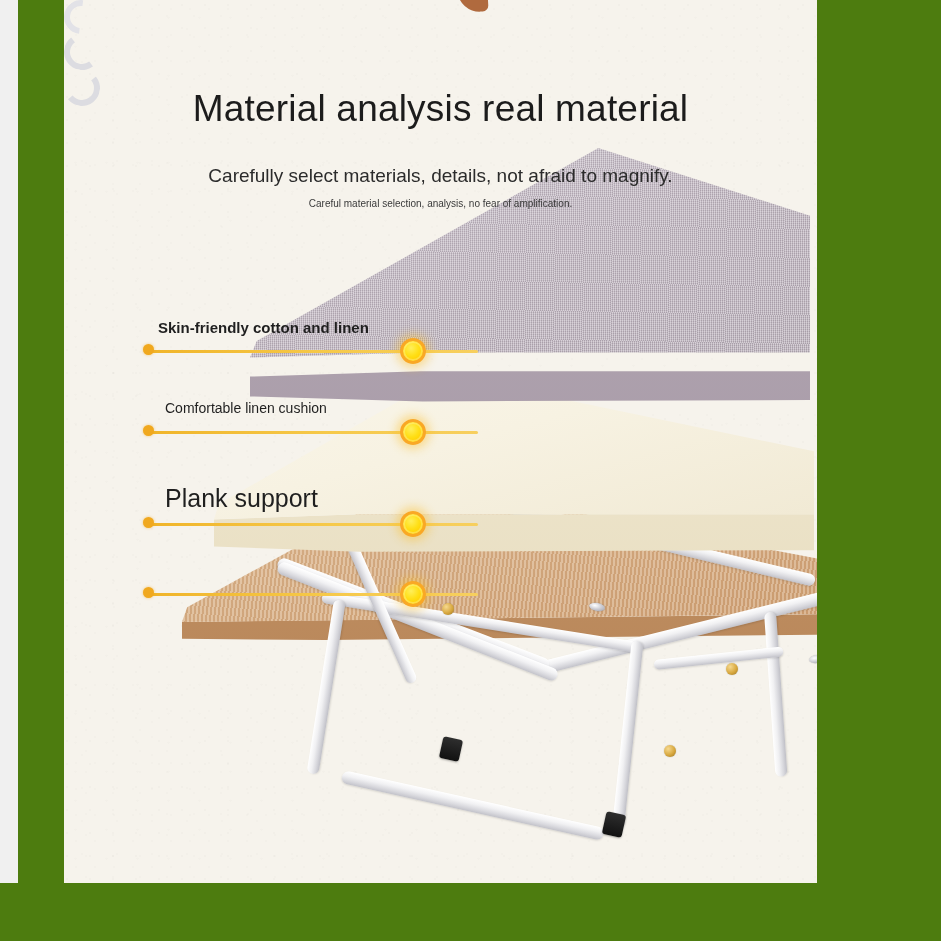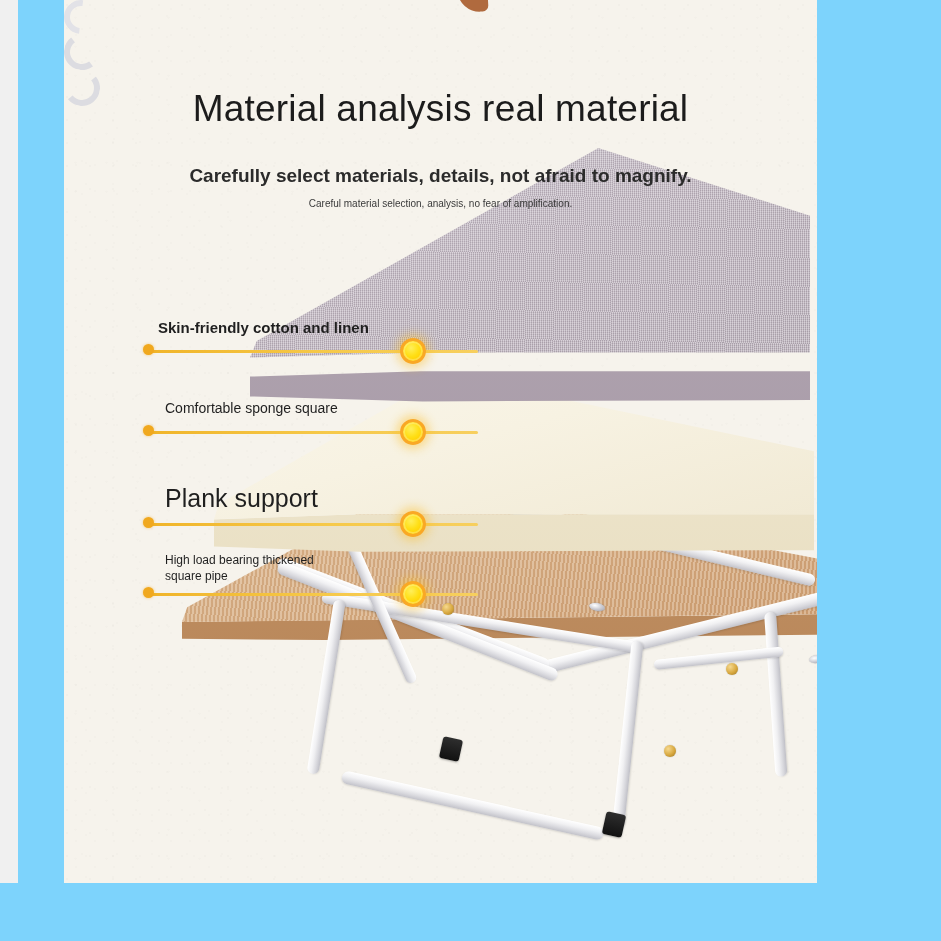--- a/index.html
+++ b/index.html
@@ -3,21 +3,21 @@
 <meta charset="utf-8">
 <style>
   * { margin:0; padding:0; box-sizing:border-box; }
   html, body {
     width:941px; height:941px;
     background:#ffffff;
     font-family:"Liberation Sans", sans-serif;
     overflow:hidden;
   }
 
-  #page { position:relative; width:941px; height:941px; background:#7dd3fc; }
+  #page { position:relative; width:941px; height:941px; background:#4d7c0f; }
 
   
   .gutter-strip {
     position:absolute; left:0; top:0; width:18px; height:883px;
     background:#f0f0f0;
   }
 
   
   .content-panel {
     position:absolute; left:64px; top:0; width:753px; height:883px;
@@ -48,21 +48,21 @@
   
   .heading-block{ position:absolute; left:0; top:0; width:753px; text-align:center; }
 
   .title{
     position:absolute; left:0; top:88px; width:753px;
     font-size:37px; font-weight:400; color:#1c1c1c;
     letter-spacing:.2px;
   }
   .subtitle{
     position:absolute; left:0; top:165px; width:753px;
-    font-size:19px; font-weight:700; color:#2b2b2b;
+    font-size:19px; font-weight:400; color:#2b2b2b;
   }
   .subtitle-small{
     position:absolute; left:0; top:198px; width:753px;
     font-size:10px; font-weight:400; color:#3a3a3a;
   }
 
   
   .product{ position:absolute; left:0; top:0; width:753px; height:883px; }
 
   .layer{ position:absolute; transform-origin:0 0; }
@@ -271,32 +271,30 @@
       <div class="subtitle-small">Careful material selection, analysis, no fear of amplification.</div>
     </div>
 
     <div class="callout-layer">
 
       <div class="callout-label lbl-1" style="left:94px;  top:318px;font-weight:bold;">Skin-friendly cotton and linen</div>
       <div class="callout-line" style="left:84px;  top:350px; width:330px;"></div>
       <div class="callout-start-dot" style="left:79px; top:344px;"></div>
       <div class="callout-target" style="left:336px; top:338px;"></div>
 
-      <div class="callout-label lbl-2" style="left:101px; top:399px;">Comfortable sponge square</div>
+      <div class="callout-label lbl-2" style="left:101px; top:399px;">Comfortable linen cushion</div>
       <div class="callout-line" style="left:84px;  top:431px; width:330px;"></div>
       <div class="callout-start-dot" style="left:79px; top:425px;"></div>
       <div class="callout-target" style="left:336px; top:419px;"></div>
 
       <div class="callout-label lbl-3" style="left:101px; top:482px;text-align:center;">Plank support</div>
       <div class="callout-line" style="left:84px;  top:523px; width:330px;"></div>
       <div class="callout-start-dot" style="left:79px; top:517px;"></div>
       <div class="callout-target" style="left:336px; top:511px;"></div>
 
-      <div class="callout-label lbl-4" style="left:101px; top:552px;">High load bearing thickened
-square pipe</div>
       <div class="callout-line" style="left:84px;  top:593px; width:330px;"></div>
       <div class="callout-start-dot" style="left:79px; top:587px;"></div>
       <div class="callout-target" style="left:336px; top:581px;"></div>
 
     </div>
 
   </div>
 </div>
 
 </body></html>

